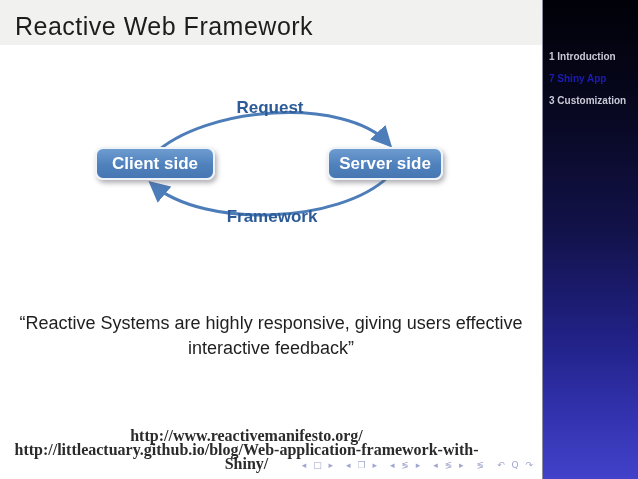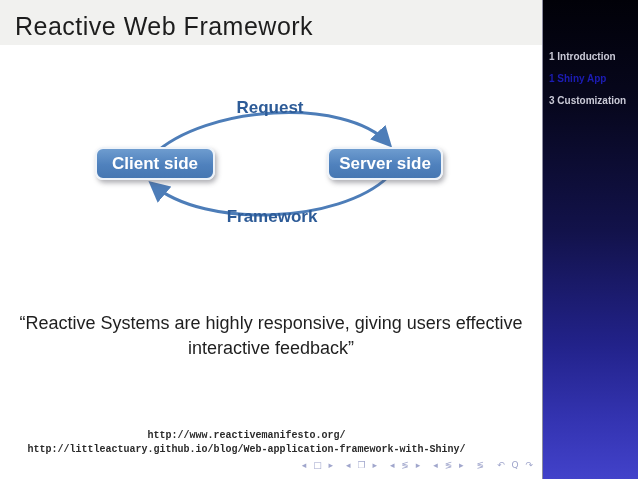--- a/index.html
+++ b/index.html
@@ -71,22 +71,22 @@
   
   .quote{
     position:absolute;left:11px;top:296px;width:520px;
     text-align:center;font-size:18px;line-height:1.4;
     color:var(--quote-color);
     margin-top:15px;
   }
   
   .links{
     position:absolute;left:0;top:429px;width:493px;text-align:center;
-    font-family:Liberation Mono, monospace;
-    font-size:10px;line-height:14px;color:var(--url-color);font-weight:bold;
+    font-family:Liberation Serif, serif;
+    font-size:16px;line-height:14px;color:var(--url-color);font-weight:bold;
   }
   .links a{color:var(--url-color);text-decoration:none;display:block;cursor:pointer;}
   
   .navbar{
     position:absolute;left:0;top:458px;width:535px;height:14px;
     display:flex;justify-content:flex-end;align-items:center;gap:11px;
     color:var(--nav-symbol-color);font-size:9px;font-family:"DejaVu Sans",sans-serif;
   }
   .navbar .nav-group{letter-spacing:2px;cursor:pointer;white-space:nowrap;}
 </style>
@@ -134,17 +134,17 @@
     <span class="nav-group">◂ □ ▸</span>
     <span class="nav-group">◂ ❐ ▸</span>
     <span class="nav-group">◂ ≶ ▸</span>
     <span class="nav-group">◂ ≶ ▸</span>
     <span class="nav-group">≶</span>
     <span class="nav-group">↶ Q ↷</span>
   </div>
 
   <div class="sidebar">
     <div class="nav-item">1 Introduction</div>
-    <div class="nav-item active">1 Shiny App</div>
+    <div class="nav-item active">7 Shiny App</div>
     <div class="nav-item">3 Customization</div>
   </div>
 
 </div>
 
 </body></html>

